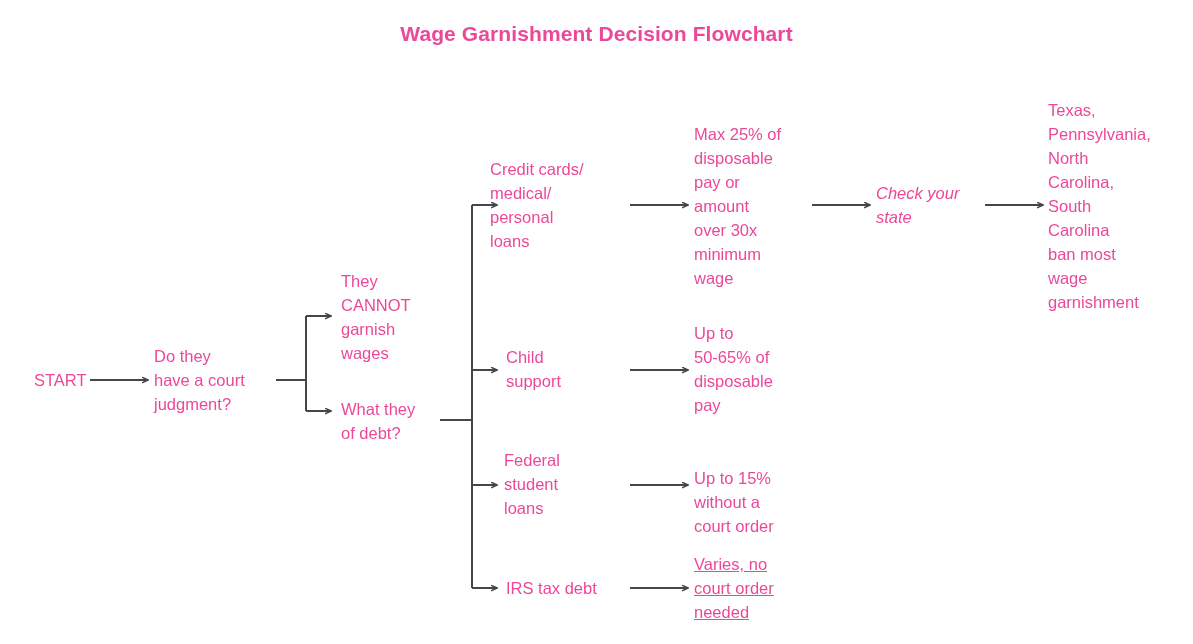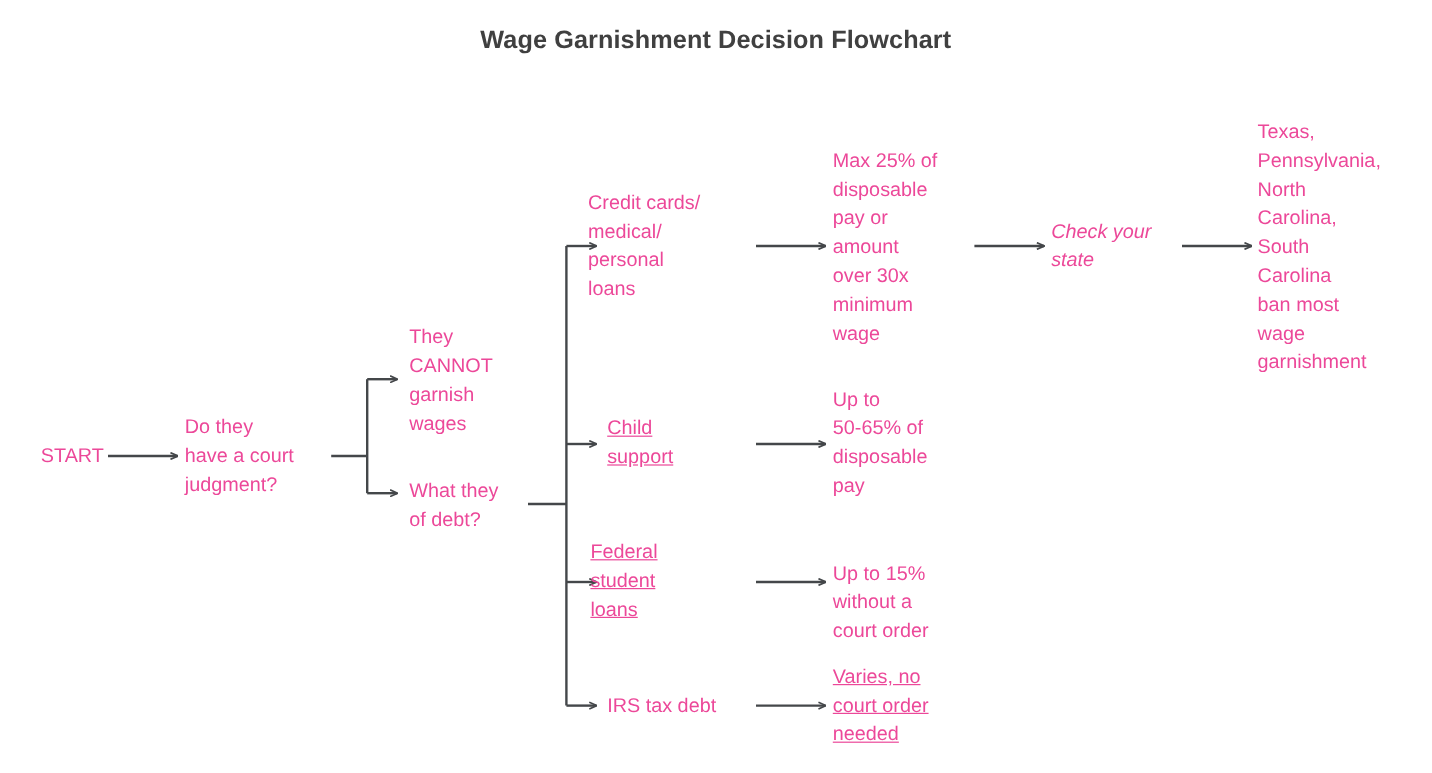--- a/index.html
+++ b/index.html
@@ -21,21 +21,21 @@
     inset: 0;
   }
   .title {
     position: absolute;
     left: 0;
     right: 0;
     top: 22px;
     text-align: center;
     font-size: 21px;
     font-weight: bold;
-    color: #404040;
+    color: #ec4899;
     letter-spacing: 0.1px;
   }
   .node {
     position: absolute;
     font-size: 16.5px;
     line-height: 24px;
     color: #ec4899;
     white-space: pre-line;
   }
   svg.edges {
@@ -105,24 +105,24 @@
 judgment?</div>
 
   <div class="node" style="left:341px; top:397px; width:100px;">What they
 of debt?</div>
 
   <div class="node" style="left:490px; top:157px; width:124px;">Credit cards/
 medical/
 personal
 loans</div>
 
-  <div class="node" style="left:506px; top:345px; width:118px;text-decoration:underline;">Child
+  <div class="node" style="left:506px; top:345px; width:118px;">Child
 support</div>
 
-  <div class="node" style="left:492px; top:448px; width:118px;text-decoration:underline;">Federal
+  <div class="node" style="left:504px; top:448px; width:118px;">Federal
 student
 loans</div>
 
   <div class="node" style="left:506px; top:576px; width:128px;">IRS tax debt</div>
 
   <div class="node" style="left:694px; top:122px; width:118px;">Max 25% of
 disposable
 pay or
 amount
 over 30x

